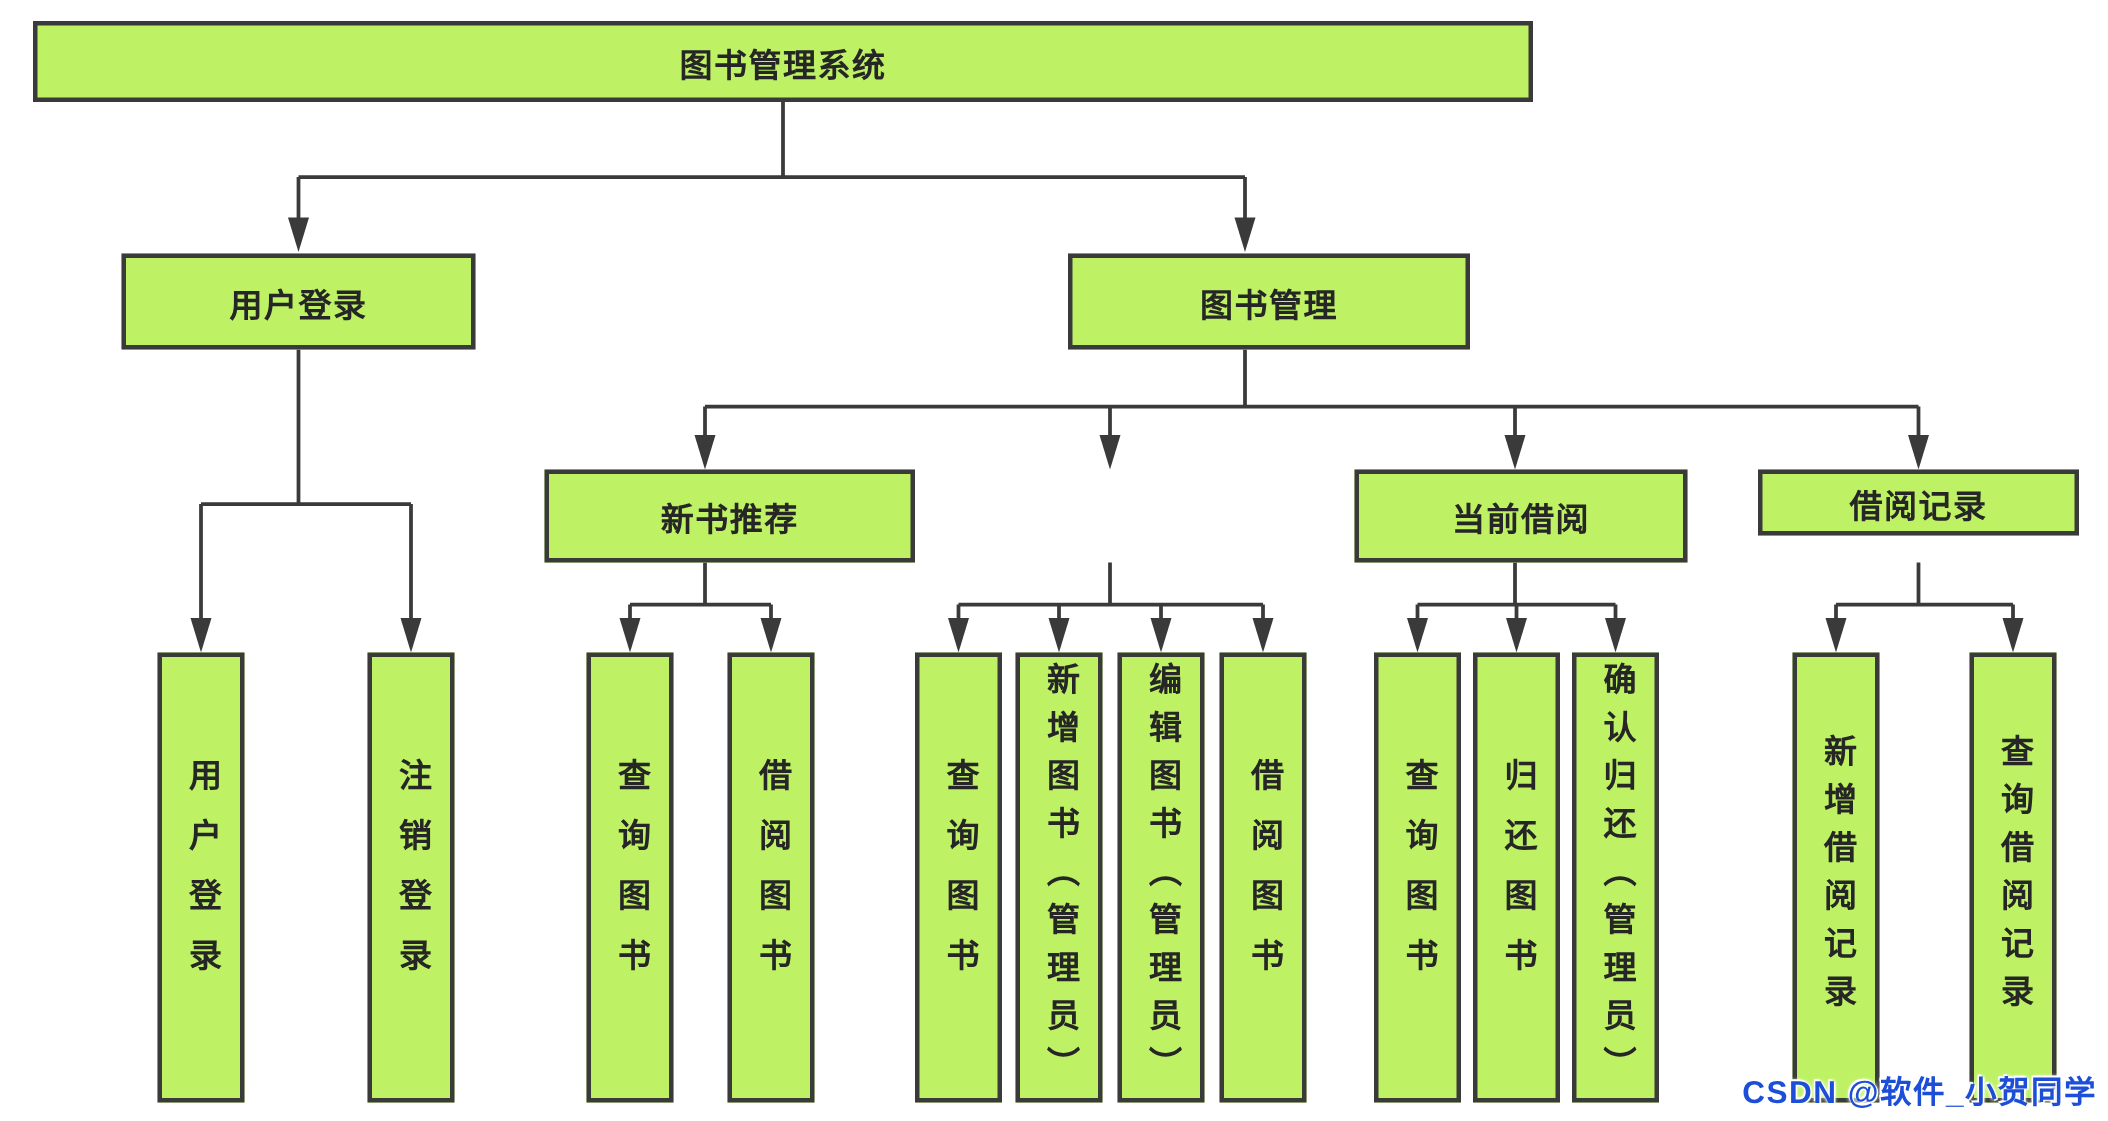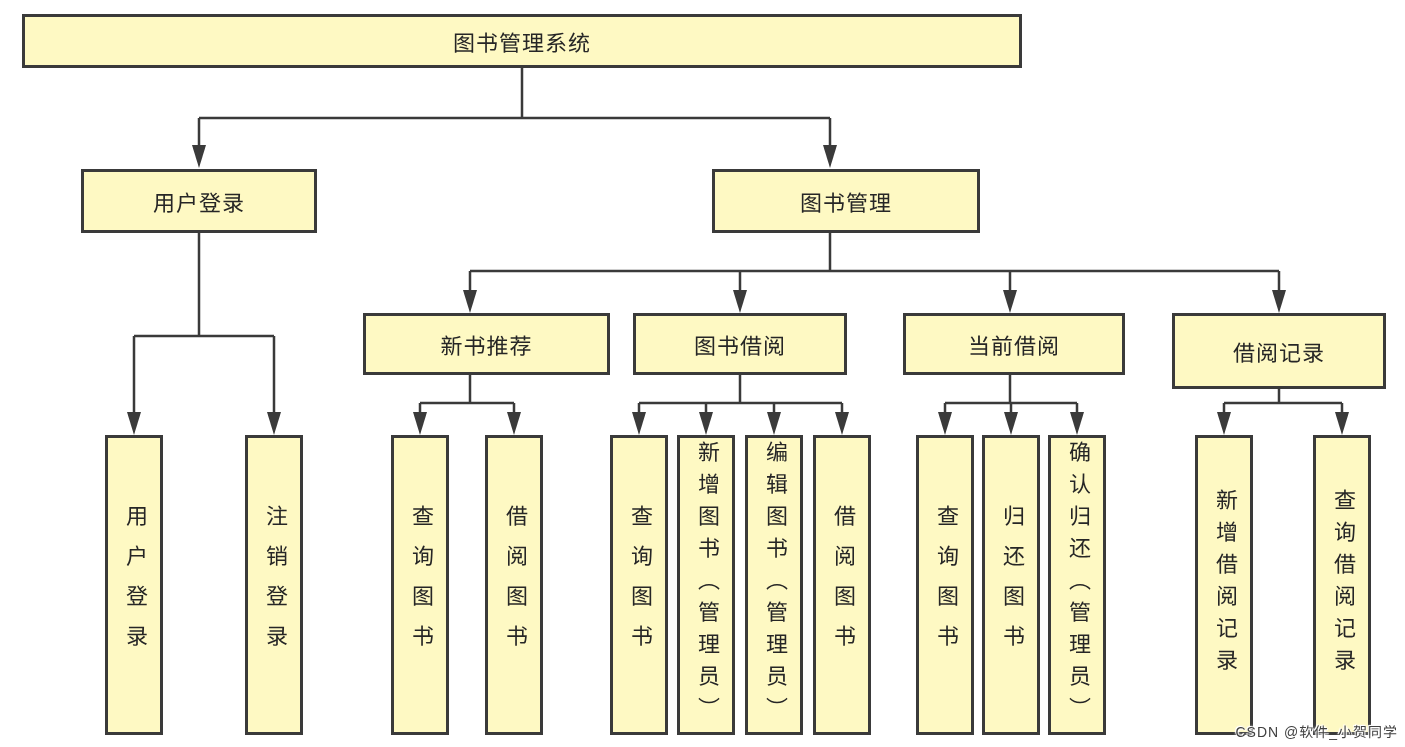--- a/index.html
+++ b/index.html
@@ -18,47 +18,49 @@
   .stage svg.connectors {
     position: absolute;
     left: 0; top: 0;
     width: 1405px;
     height: 747px;
   }
   .box {
     position: absolute;
     box-sizing: border-box;
     border: 3px solid #3a3a3a;
-    background: #fef9c3;
+    background: #bef264;
     display: flex;
     align-items: center;
     justify-content: center;
     color: #262626;
     font-size: 22px;
     letter-spacing: 1px;
+    font-weight: bold;
   }
   .vbox span {
     writing-mode: vertical-rl;
     text-orientation: upright;
     letter-spacing: 10px;
     white-space: nowrap;
     color: #262626;
     font-size: 22px;
   }
   .vbox span.ls-wide { letter-spacing: 18px; }
   .watermark {
     position: absolute;
     right: 7px;
     bottom: 6px;
-    font-size: 14px;
-    color: #404040;
+    font-size: 21px;
+    color: #1d4ed8;
     letter-spacing: 1px;
     z-index: 5;
     text-shadow: 0 0 3px #ffffff, 0 0 3px #ffffff, 1px 1px 0 #ffffff, -1px -1px 0 #ffffff;
     white-space: nowrap;
+    font-weight: bold;
   }
 </style>
 </head>
 <body>
 
 <div class="stage">
 
   <svg class="connectors" viewBox="0 0 1405 747" xmlns="http://www.w3.org/2000/svg">
     <g stroke="#3a3a3a" stroke-width="2.5" fill="none">
 
@@ -106,27 +108,24 @@
   <div class="box" style="left:81px; top:169px; width:236px; height:64px">
     <span>用户登录</span>
   </div>
   <div class="box" style="left:712px; top:169px; width:268px; height:64px">
     <span>图书管理</span>
   </div>
 
   <div class="box" style="left:363px; top:313px; width:247px; height:62px">
     <span>新书推荐</span>
   </div>
-  <div class="box" style="left:633px; top:313px; width:214px; height:62px">
-    <span>图书借阅</span>
-  </div>
   <div class="box" style="left:903px; top:313px; width:222px; height:62px">
     <span>当前借阅</span>
   </div>
-  <div class="box" style="left:1172px; top:313px; width:214px; height:76px">
+  <div class="box" style="left:1172px; top:313px; width:214px; height:44px">
     <span>借阅记录</span>
   </div>
 
   <div class="box vbox" style="left:105px; top:435px; width:58px; height:300px">
     <span class="ls-wide">用户登录</span>
   </div>
   <div class="box vbox" style="left:245px; top:435px; width:58px; height:300px">
     <span class="ls-wide">注销登录</span>
   </div>
 

